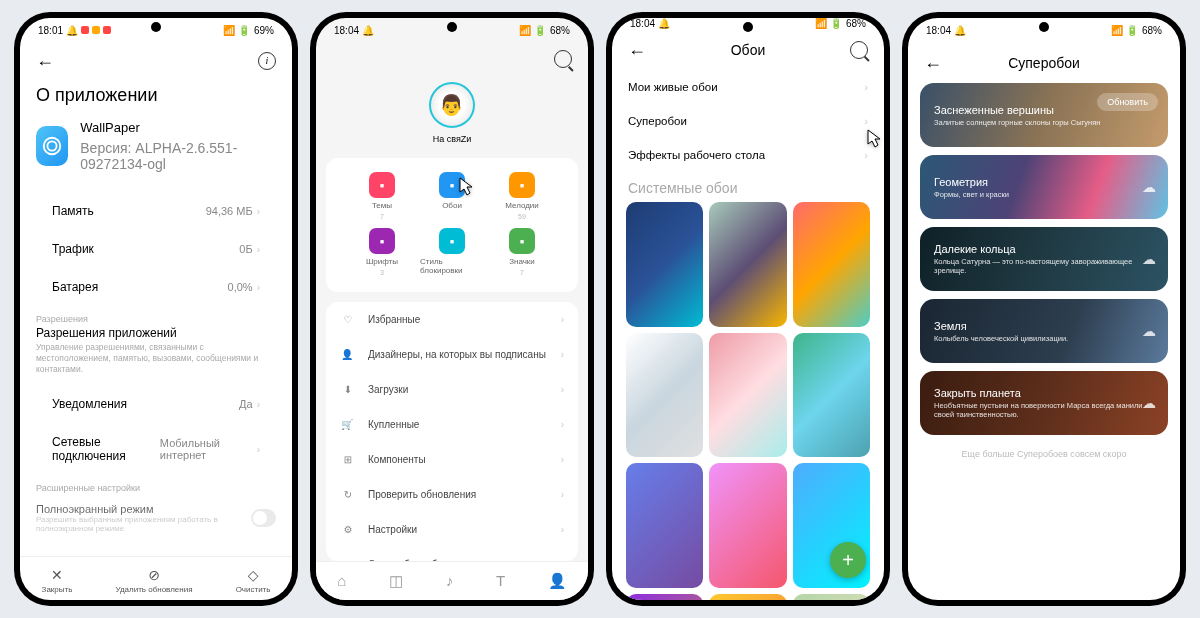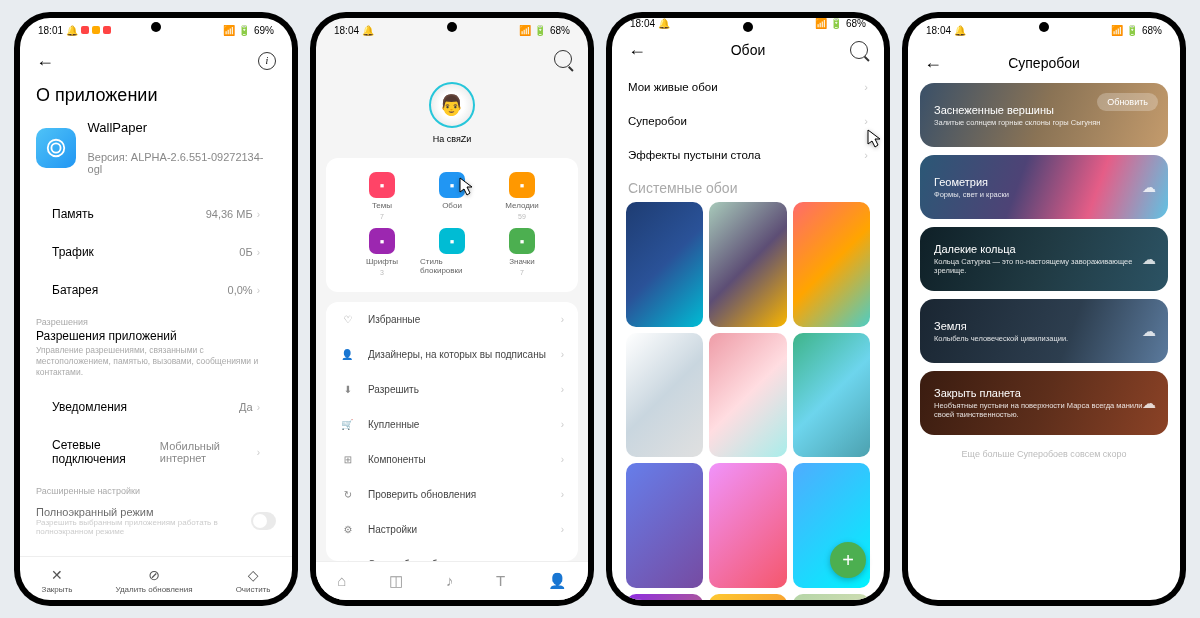--- a/index.html
+++ b/index.html
@@ -14,21 +14,21 @@
 
 
 .header1 { display: flex; justify-content: space-between; align-items: center; padding: 8px 16px; }
 .back-arrow { font-size: 18px; cursor: pointer; }
 .info-icon { width: 18px; height: 18px; border: 1.5px solid #333; border-radius: 50%; display: flex; align-items: center; justify-content: center; font-size: 10px; font-style: italic; font-family: serif; }
 .title1 { font-size: 18px; font-weight: 400; padding: 6px 16px 14px; }
 .app-row { display: flex; align-items: center; gap: 12px; padding: 0 16px 20px; }
 .app-icon { width: 40px; height: 40px; border-radius: 10px; background: linear-gradient(135deg,#4fc3f7,#2196f3); display: flex; align-items: center; justify-content: center; }
 .app-icon svg { width: 22px; height: 22px; }
 .app-info .name { font-size: 13px; font-weight: 500; }
-.app-info .ver { font-size: 11px; color: #888; margin-top: 16px; }
+.app-info .ver { font-size: 14px; color: #888; margin-top: 5px; }
 .stat-row { display: flex; justify-content: space-between; align-items: center; padding: 12px 32px; font-size: 12px; }
 .stat-row .val { color: #888; display: flex; align-items: center; gap: 4px; font-size: 11px; }
 .section-label1 { font-size: 9px; color: #aaa; padding: 8px 16px 2px; }
 .perm-title { font-size: 12px; padding: 0 16px; }
 .perm-desc { font-size: 8.5px; color: #aaa; padding: 2px 16px 10px; line-height: 1.3; }
 .toggle { width: 32px; height: 18px; background: #ddd; border-radius: 10px; position: relative; }
 .toggle::after { content: ''; position: absolute; width: 14px; height: 14px; background: #fff; border-radius: 50%; top: 2px; left: 2px; }
 .toggle-row { display: flex; justify-content: space-between; align-items: center; padding: 8px 16px; opacity: 0.6; }
 .bottom-actions { display: flex; justify-content: space-around; padding: 10px 0 6px; margin-top: auto; border-top: 1px solid #eee; }
 .action { display: flex; flex-direction: column; align-items: center; gap: 2px; font-size: 8px; color: #555; }
@@ -243,21 +243,21 @@
       <span>Избранные</span>
       <span class="chev">›</span>
     </div>
         <div class="menu-item">
       <span class="micon">👤</span>
       <span>Дизайнеры, на которых вы подписаны</span>
       <span class="chev">›</span>
     </div>
         <div class="menu-item">
       <span class="micon">⬇</span>
-      <span>Разрешить</span>
+      <span>Загрузки</span>
       <span class="chev">›</span>
     </div>
         <div class="menu-item">
       <span class="micon">🛒</span>
       <span>Купленные</span>
       <span class="chev">›</span>
     </div>
         <div class="menu-item">
       <span class="micon">⊞</span>
       <span>Компоненты</span>
@@ -314,21 +314,21 @@
     <div class="list3" id="s3list">
         <div class="list3-item">
       <span>Мои живые обои</span>
       <span class="chev">›</span>
     </div>
         <div class="list3-item">
       <span>Суперобои</span>
       <span class="chev">›</span>
     </div>
         <div class="list3-item">
-      <span>Эффекты пустыни стола</span>
+      <span>Эффекты рабочего стола</span>
       <span class="chev">›</span>
     </div>
       </div>
     <div class="section-label3">Системные обои</div>
     <div class="wall-grid" id="s3walls">
         <div class="wall" style="background:linear-gradient(135deg,#1e3c72,#2a5298,#00bcd4)"></div>
         <div class="wall" style="background:linear-gradient(135deg,#a8caba,#5d4e75,#f8b500)"></div>
         <div class="wall" style="background:linear-gradient(135deg,#ff6b6b,#ffa500,#4ecdc4)"></div>
         <div class="wall" style="background:linear-gradient(135deg,#fff,#c9d6df,#e0e0e0)"></div>
         <div class="wall" style="background:linear-gradient(135deg,#ee9ca7,#ffdde1,#a8edea)"></div>

